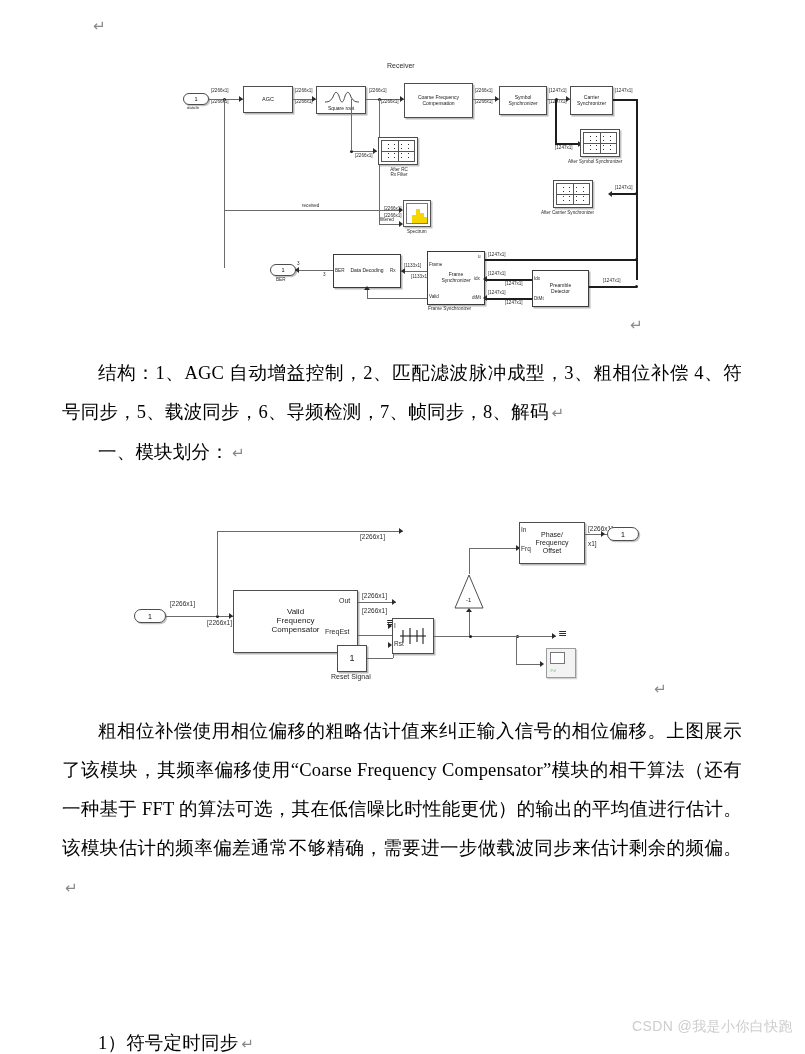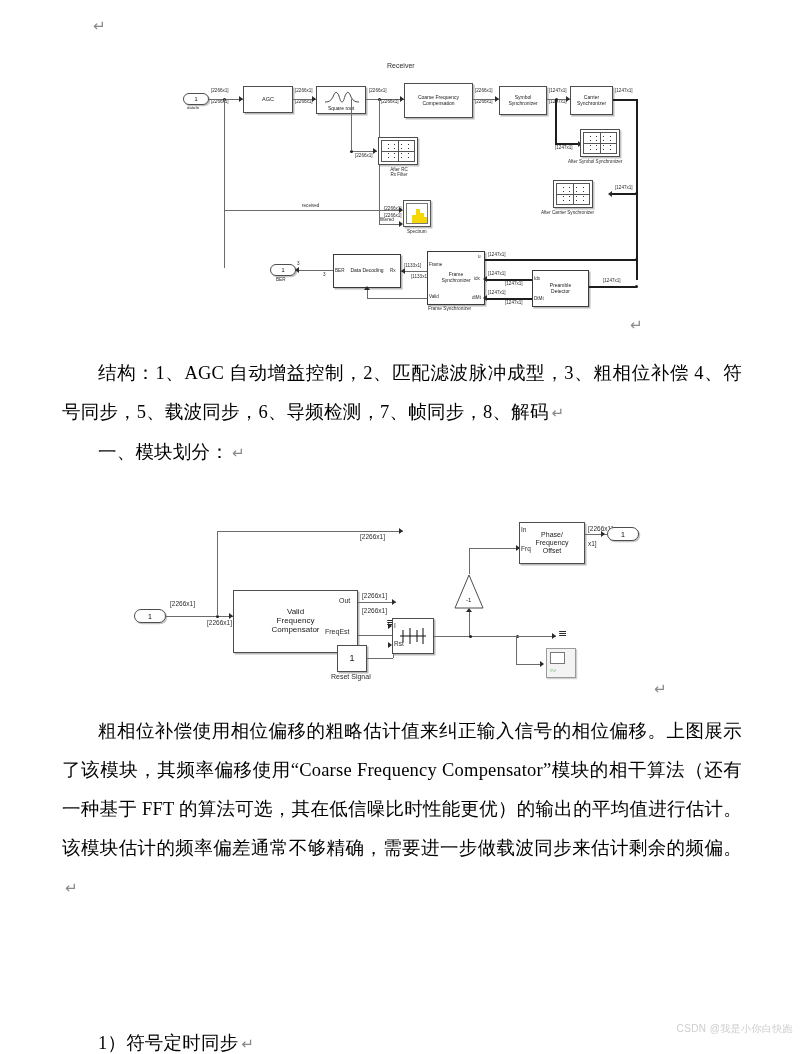--- a/index.html
+++ b/index.html
@@ -233,21 +233,21 @@
   .integ svg { display: block; }
 
   .sqrt-ico svg { display: block; }
 
   .watermark {
     position: absolute;
     right: 12px;
     bottom: 18px;
     color: #cdcdcd;
     font-family: "Liberation Sans", sans-serif;
-    font-size: 10px;
+    font-size: 14px;
     letter-spacing: 0.4px;
     white-space: nowrap;
     margin-left: 19px;
   }
 </style>
 </head>
 <body>
 
 <div class="page">
 

